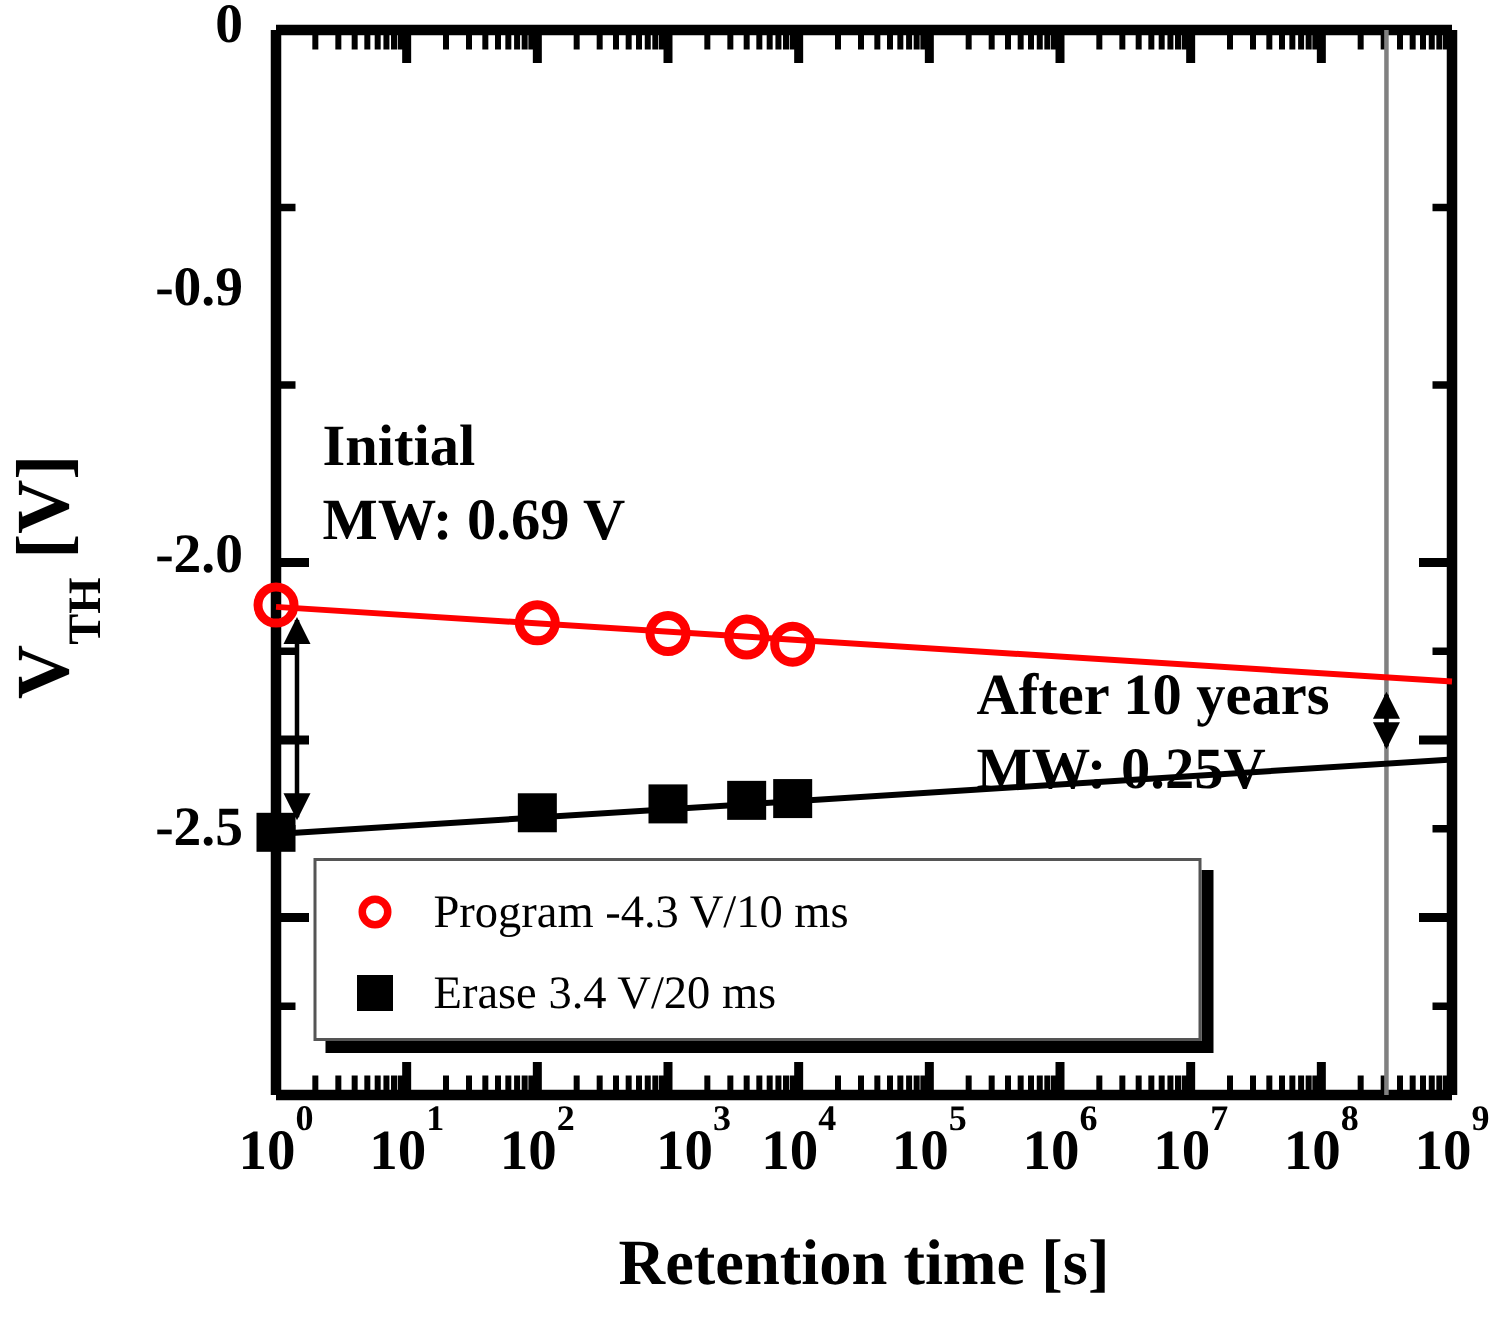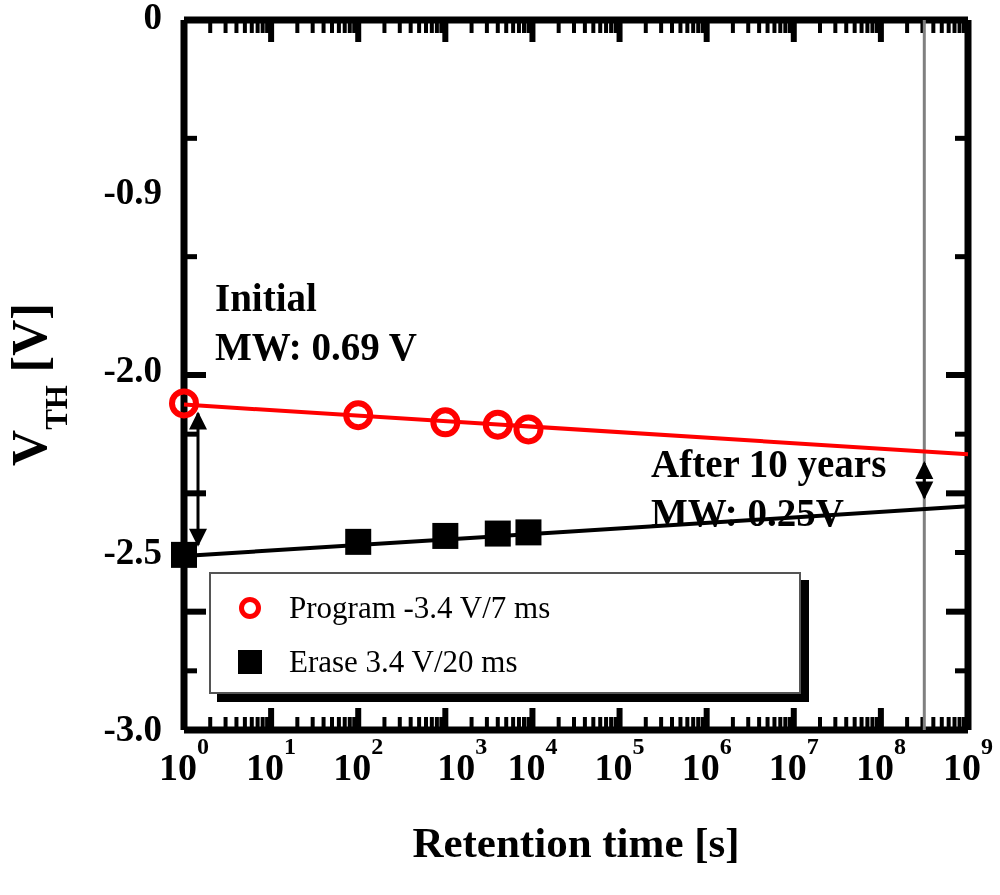--- a/index.html
+++ b/index.html
@@ -264,21 +264,20 @@
         <path d="M189,528.8666666666666 L198,546.8666666666666 L207,528.8666666666666 z" fill="#000"></path>
         <path d="M915.2972749078941,479.1 L924.2972749078941,461.1 L933.2972749078941,479.1 z" fill="#000"></path>
         <path d="M915.2972749078941,481.53333333333336 L924.2972749078941,499.53333333333336 L933.2972749078941,481.53333333333336 z" fill="#000"></path>
       </g>
   </svg>
 
   <div class="lbl ytick" style="left:100px;top:-5px;width:62px;">0</div>
   <div class="lbl ytick" style="left:60px;top:170px;width:102px;">-0.9</div>
   <div class="lbl ytick" style="left:60px;top:348px;width:102px;">-2.0</div>
   <div class="lbl ytick" style="left:60px;top:530px;width:102px;">-2.5</div>
-  <div class="lbl ytick" style="left:60px;top:707px;width:102px;">-3.0</div>
 
   <div id="ylabel"><span>V</span><span class="subsc">TH</span><span> [V]</span></div>
 
   <div id="xticklabels">
       <div class="lbl xtick" style="left: 142px; top: 745px; width: 84px; text-align: center;"><span>10</span><span class="sup">0</span></div>
       <div class="lbl xtick" style="left: 229.111px; top: 745px; width: 84px; text-align: center;"><span>10</span><span class="sup">1</span></div>
       <div class="lbl xtick" style="left: 316.222px; top: 745px; width: 84px; text-align: center;"><span>10</span><span class="sup">2</span></div>
       <div class="lbl xtick" style="left: 403.333px; top: 745px; width: 84px; text-align: right;"><span>10</span><span class="sup">3</span></div>
       <div class="lbl xtick" style="left: 490.444px; top: 745px; width: 84px; text-align: center;"><span>10</span><span class="sup">4</span></div>
       <div class="lbl xtick" style="left: 577.556px; top: 745px; width: 84px; text-align: center;"><span>10</span><span class="sup">5</span></div>
@@ -299,21 +298,21 @@
     <div>After 10 years</div>
     <div>MW: 0.25V</div>
   </div>
 
   <div id="legendshadow"></div>
   <div id="legendbox">
     <div class="legrow" style="left:0;top:8px;height:52px;">
       <span class="legmark">
           <span class="circ"></span>
         </span>
-      <span class="legtxt">Program -3.4 V/7 ms</span>
+      <span class="legtxt">Program -4.3 V/10 ms</span>
     </div>
     <div class="legrow" style="left:0;top:62px;height:52px;">
       <span class="legmark">
           <span class="sq"></span>
         </span>
       <span class="legtxt">Erase 3.4 V/20 ms</span>
     </div>
   </div>
 
 </div>

